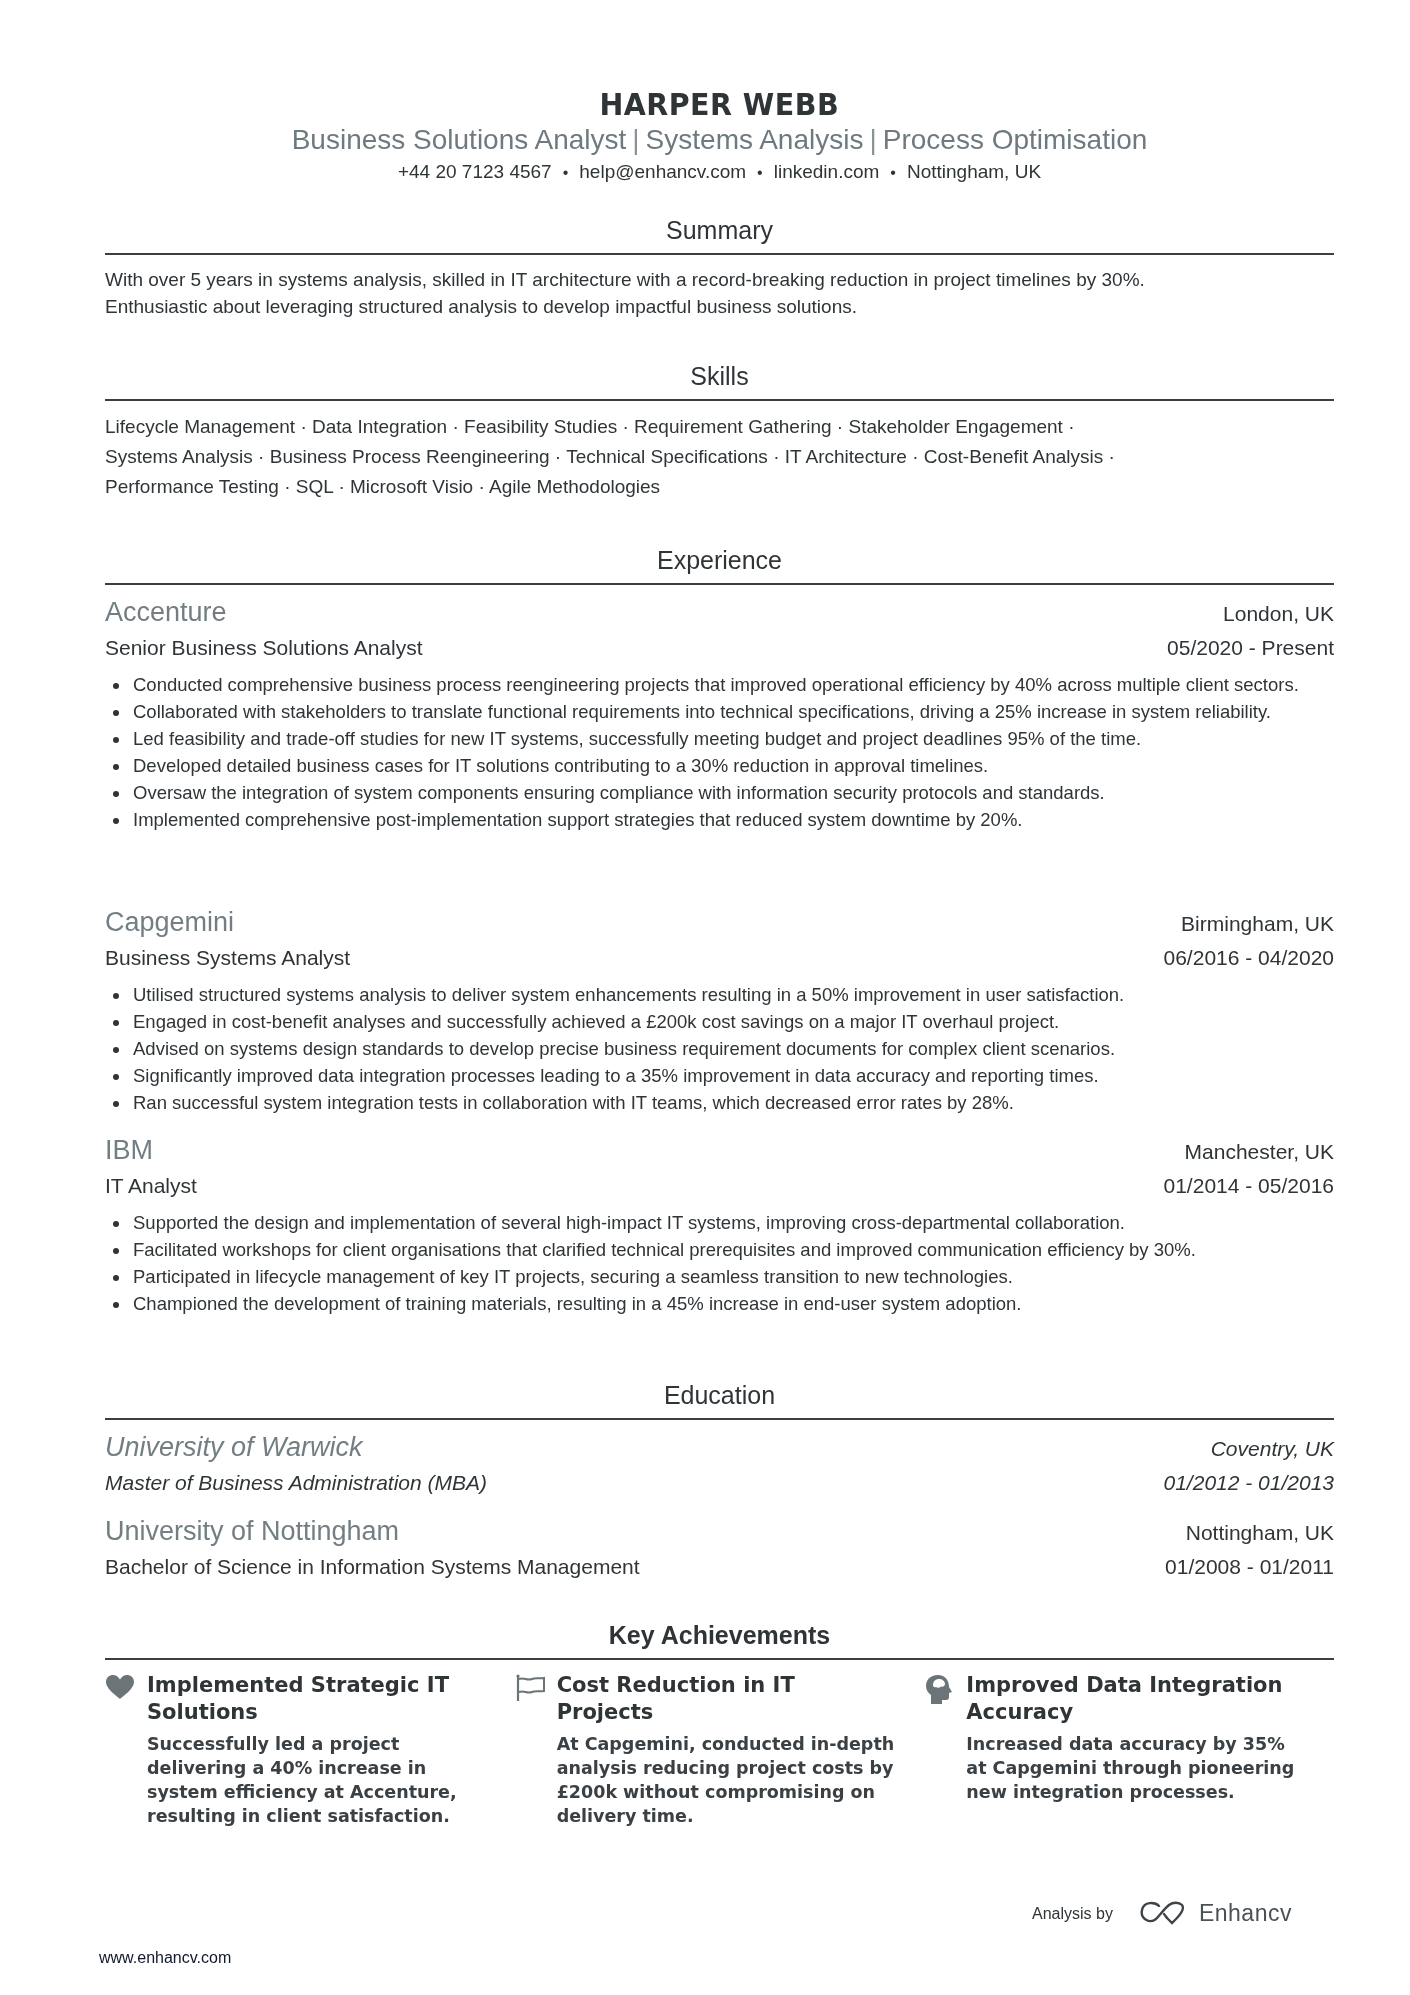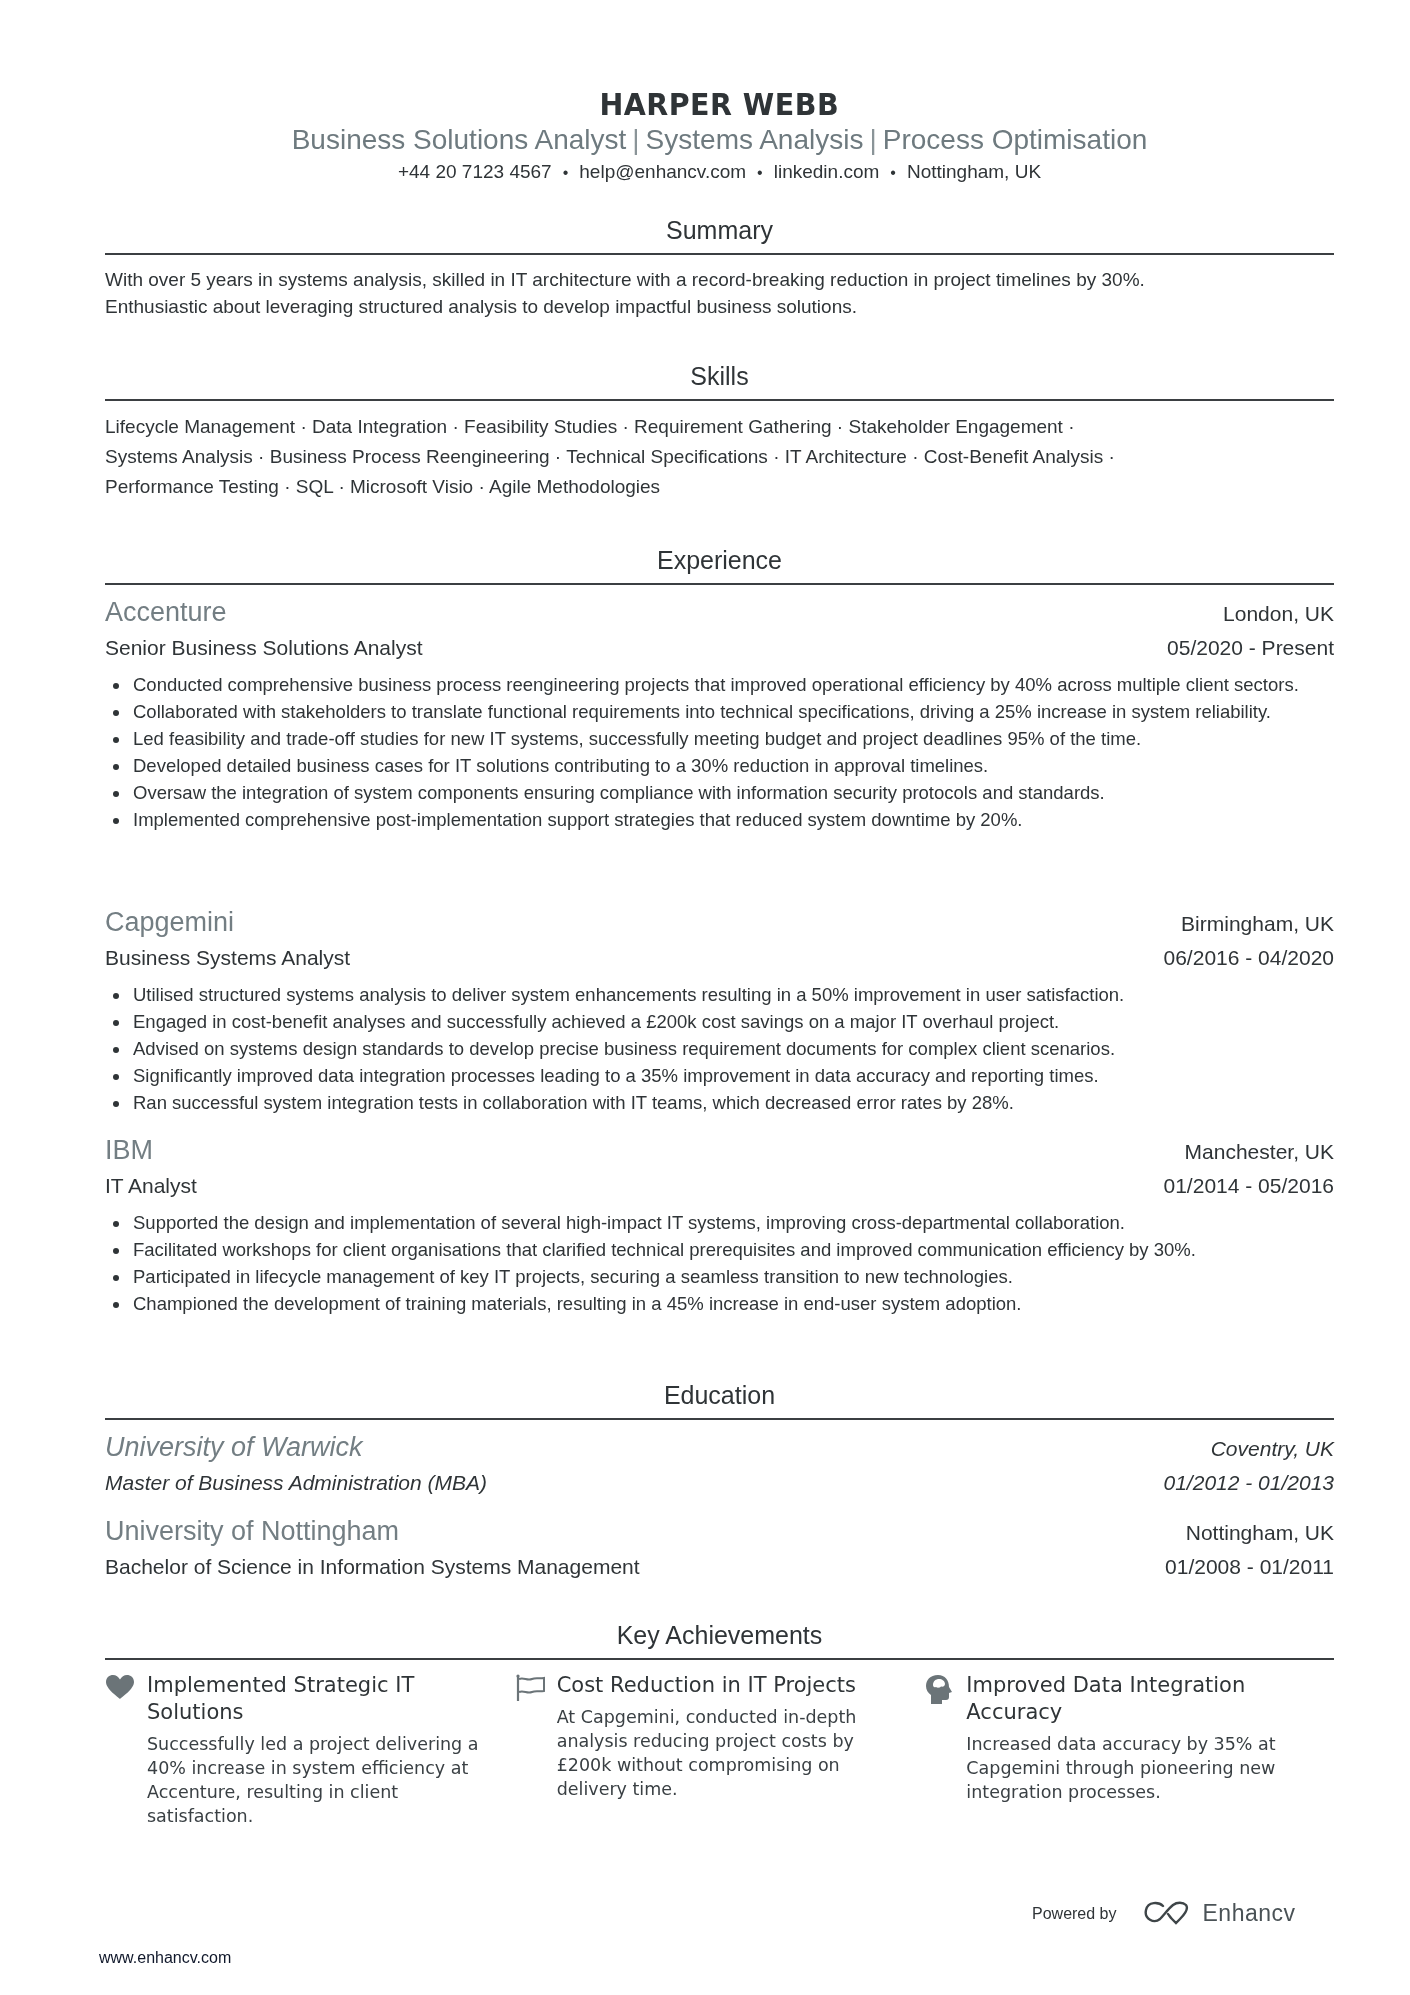--- a/index.html
+++ b/index.html
@@ -45,21 +45,21 @@
       font-size: 25px;
       color: #2f3437;
       line-height: 30px;
       padding-bottom: 8px;
       border-bottom: 2px solid #3b3f42;
     }
     .summary-section { position: absolute; top: 215px; left: 0; width: 1229px; }
     .skills-section { position: absolute; top: 361px; left: 0; width: 1229px; }
     .exp-section { position: absolute; top: 545px; left: 0; width: 1229px; }
     .edu-section { position: absolute; top: 1380px; left: 0; width: 1229px; }
-    .ach-section { position: absolute; top: 1620px; left: 0; width: 1229px; }
+    .ach-section { position: absolute; top: 1620px; left: 0; width: 1229px; font-weight: bold; }
 
     .body-text {
       font-size: 19px;
       line-height: 27px;
       color: #2f3437;
     }
     .summary-text { margin-top: 11px; }
     .skills-text { margin-top: 11px; line-height: 30px; }
 
     
@@ -340,20 +340,20 @@
           <div class="ach-desc">Increased data accuracy by 35% at Capgemini through pioneering new integration processes.</div>
         </div>
       </div>
 
     </div>
   </div>
 </div>
 
 <div class="footer-left">www.enhancv.com</div>
 <div class="footer-right">
-  <span class="powered">Powered by</span>
+  <span class="powered">Analysis by</span>
   <span class="brand-logo">
     <svg width="48" height="26" viewBox="0 0 48 26">
       <path d="M20 6 C 16 2, 5 1, 3 10 C 1 19, 11 24, 17 19 C 21 15, 25 9, 30 5 C 34 2, 40 2, 43 5 C 46 9, 42 14, 37 19 L 33 23 L 29 19 C 27 17, 26 15, 25 14" fill="none" stroke="#3e4548" stroke-width="2.4" stroke-linecap="round"></path>
     </svg>
     <span class="brand-name">Enhancv</span>
   </span>
 </div>
 
 </body></html>

